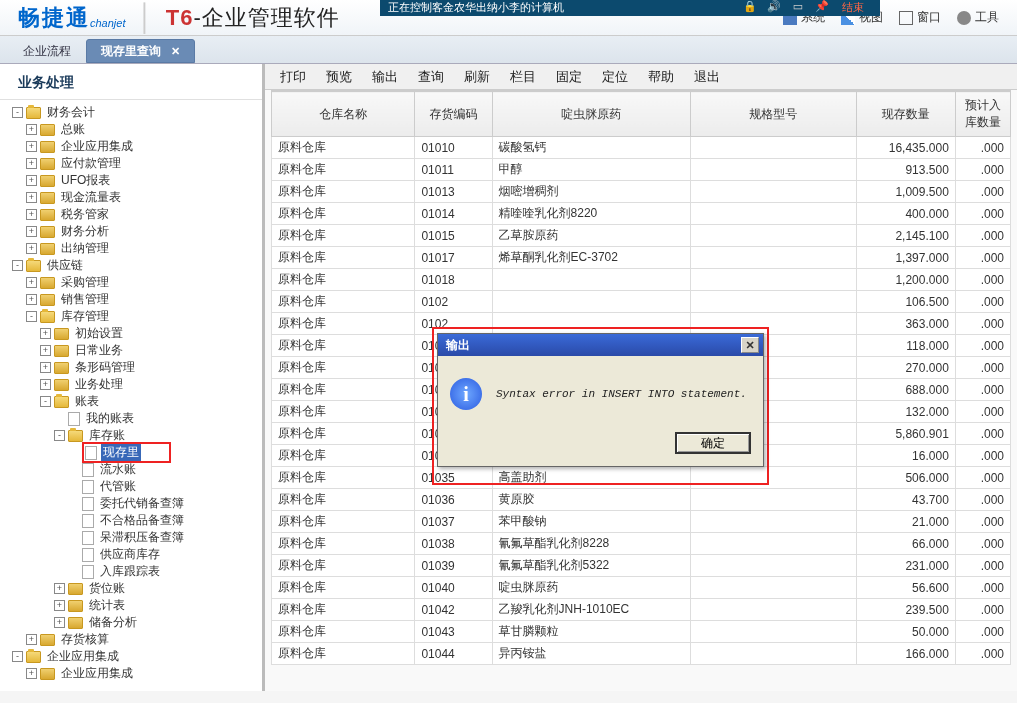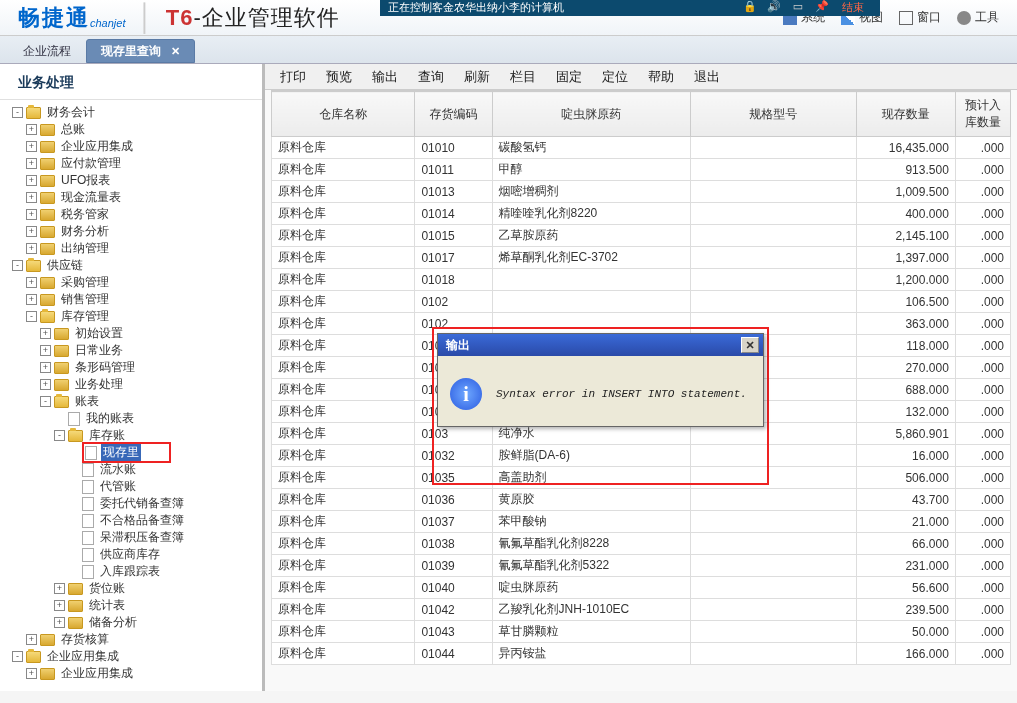--- a/index.html
+++ b/index.html
@@ -537,13 +537,16 @@
 
 <div class="dialog">
   <div class="dialog-title">
     <span class="dt-label">输出</span>
     <span class="dialog-close">✕</span>
   </div>
   <div class="dialog-body">
     <div class="info-icon">i</div>
     <div class="dialog-msg">Syntax error in INSERT INTO statement.</div>
   </div>
+  <div class="dialog-footer">
+    <button class="dialog-btn">确定</button>
+  </div>
 </div>
 
 </body></html>

